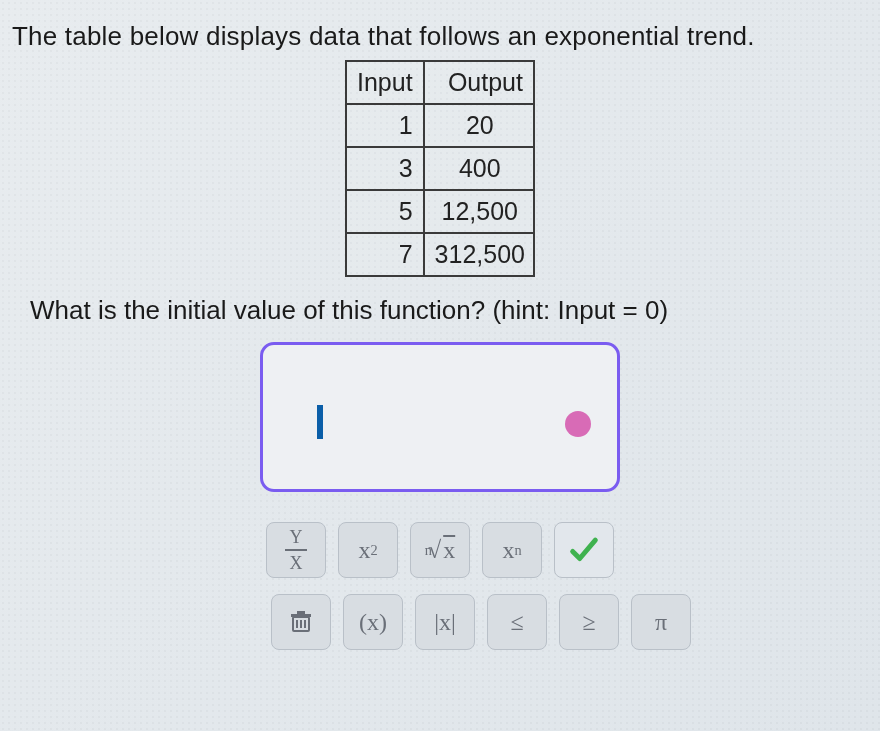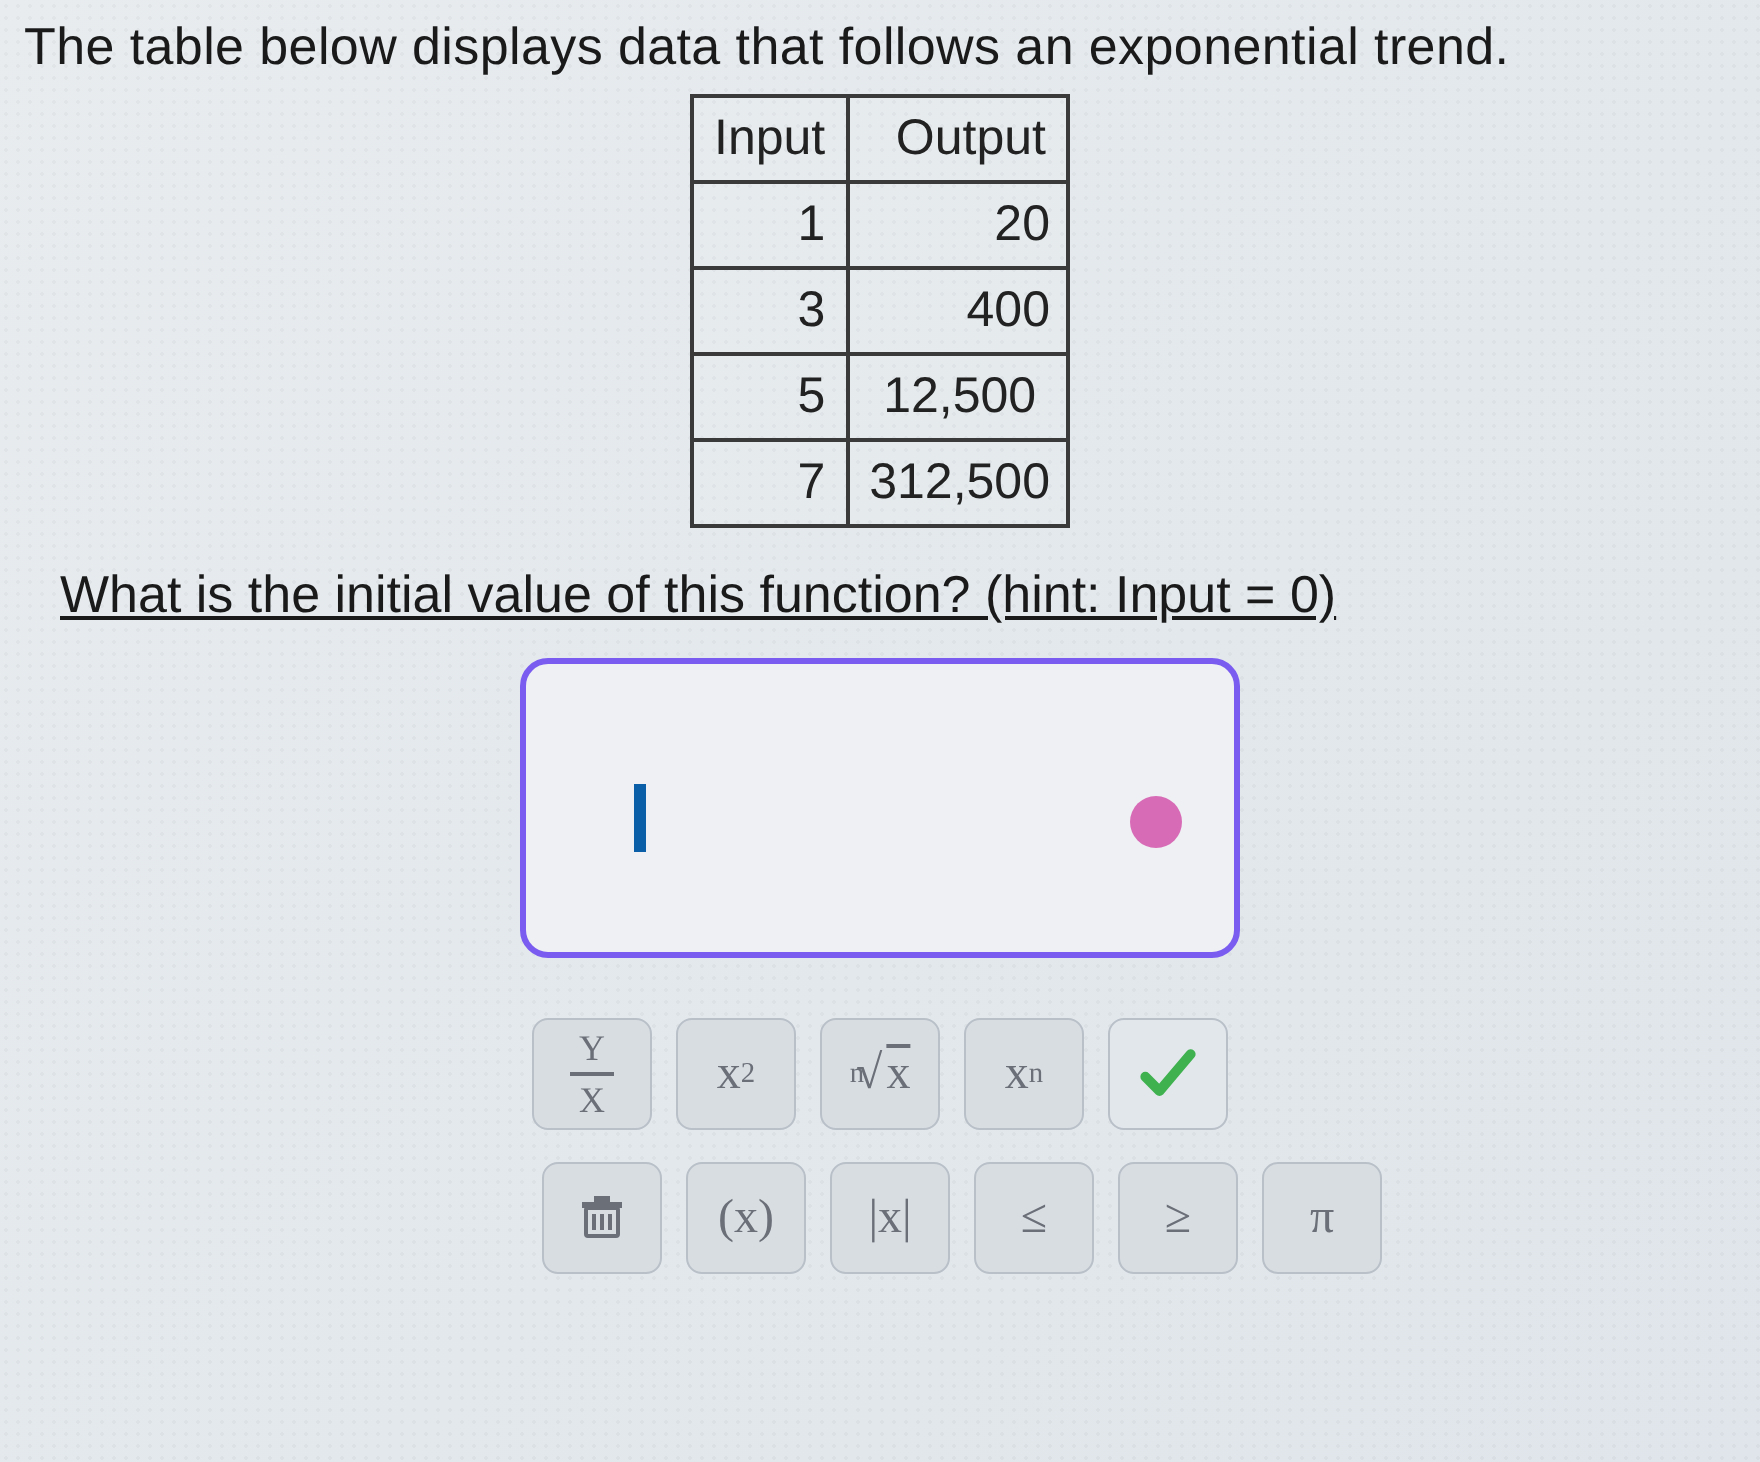--- a/index.html
+++ b/index.html
@@ -13,21 +13,21 @@
     color: #2a2a2a;
     position: relative;
     overflow: hidden;
   }
   .noise {
     position: absolute; inset:0;
     background-image: radial-gradient(rgba(0,0,0,0.03) 1px, transparent 1px);
     background-size: 6px 6px;
     pointer-events:none;
   }
-  .content { position: relative; padding: 8px 12px 0 12px; }
+  .content { position: relative; padding: 21px 12px 0 12px; }
   .prompt {
     font-size: 26px;
     color: #1a1a1a;
     margin: 0 0 8px 0;
     letter-spacing: 0.2px;
   }
   .table-wrap { display:flex; justify-content:center; margin-top: 4px; }
   table.data {
     border-collapse: collapse;
     background: rgba(255,255,255,0.05);
@@ -35,26 +35,25 @@
   table.data th, table.data td {
     border: 2px solid #3a3a3a;
     padding: 6px 10px;
     font-size: 25px;
     text-align: right;
     color: #222;
     min-width: 70px;
   }
   table.data th { font-weight: normal; }
   table.data td.out { text-align: center; padding-right: 8px; }
-  table.data td.out.c { text-align: right; }
+  table.data td.out.c { text-align: center; }
   .question {
     font-size: 26px;
     color: #1a1a1a;
     margin: 18px 0 16px 18px;
-    text-decoration: underline;
   }
   .answer-row { display:flex; justify-content:center; }
   .answer-box {
     width: 360px; height: 150px;
     border: 3px solid #7a5cf0;
     border-radius: 14px;
     background: #eef0f3;
     position: relative;
   }
   .cursor {

